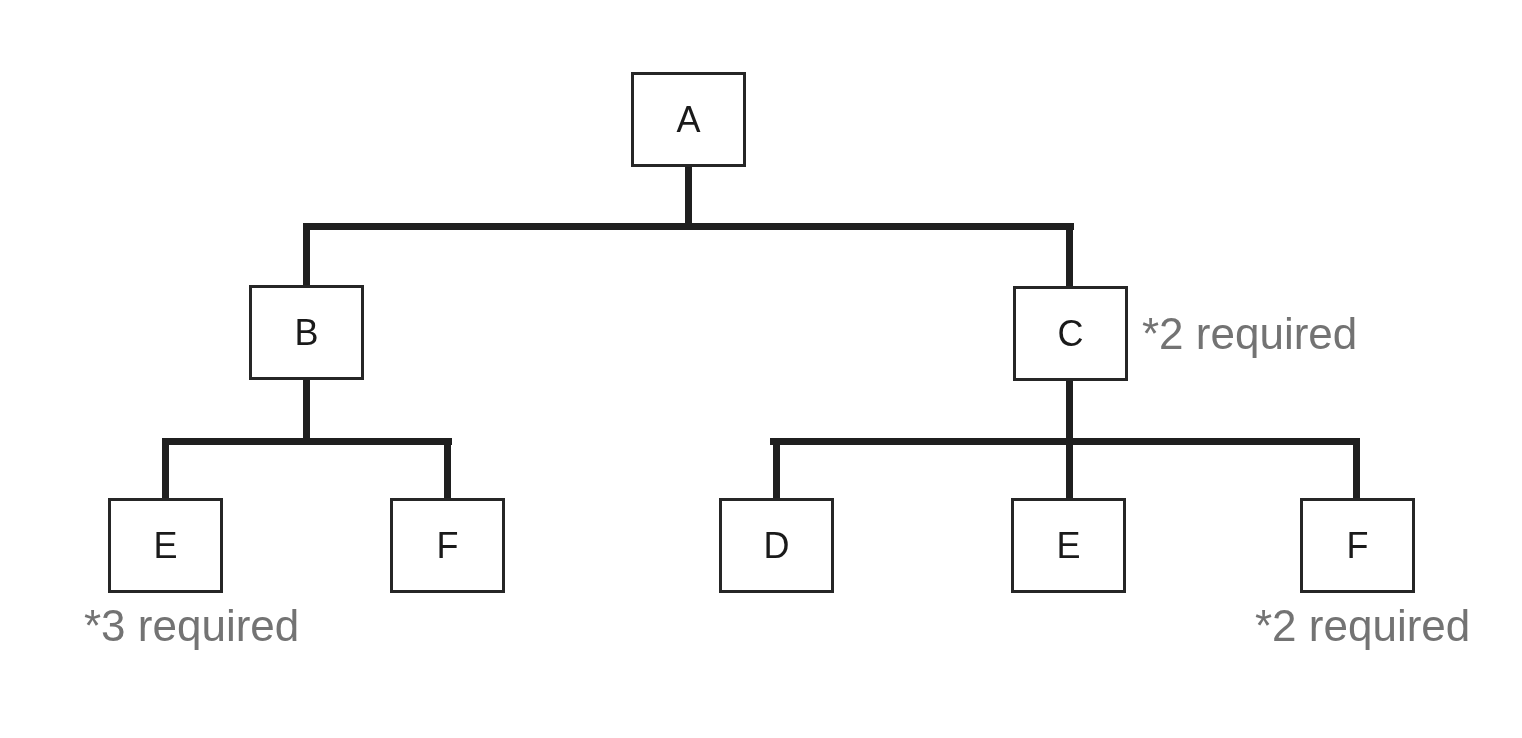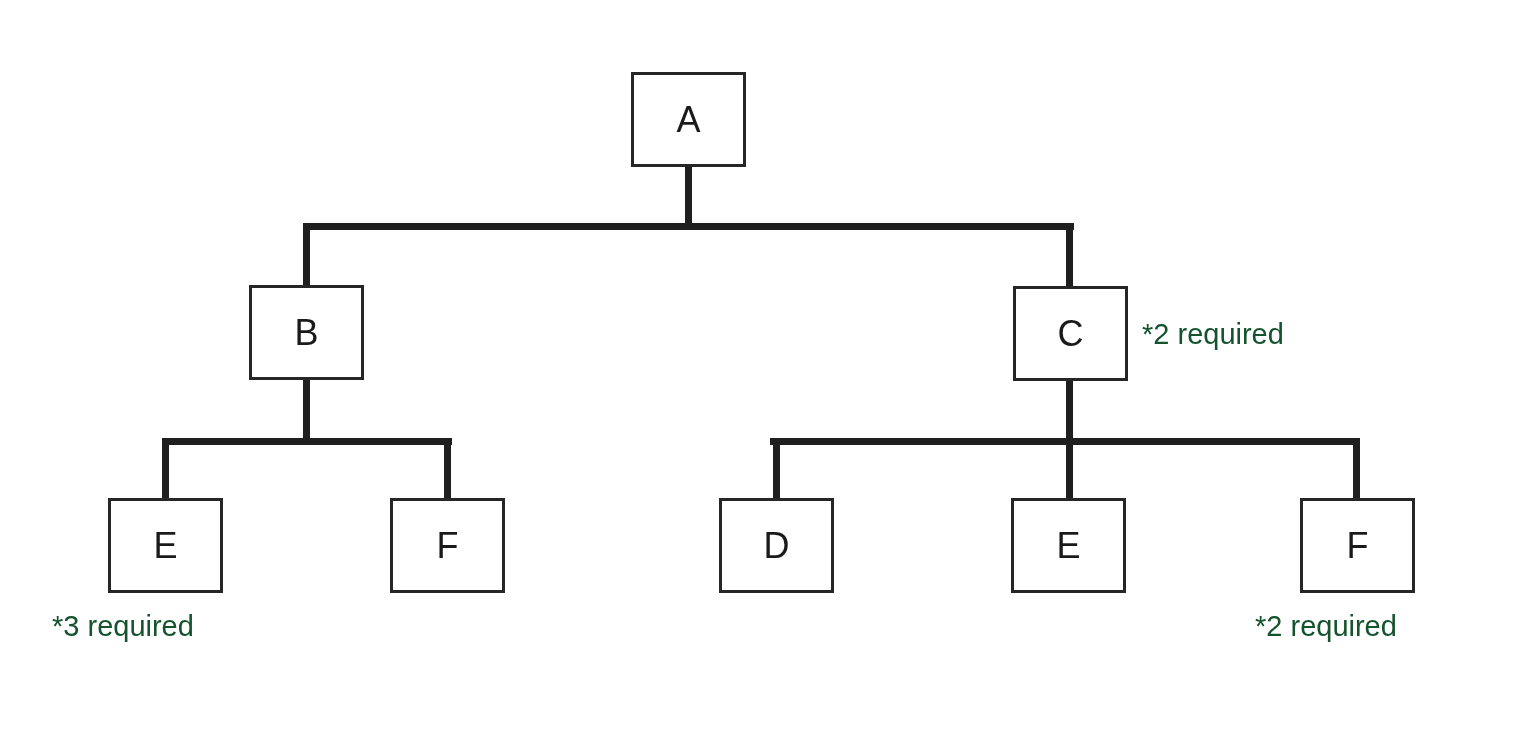--- a/index.html
+++ b/index.html
@@ -33,24 +33,24 @@
     line-height: 1;
     color: #1a1a1a;
   }
   .conn {
     position: absolute;
     background: #1f1f1f;
     z-index: 1;
   }
   .note {
     position: absolute;
-    font-size: 29px;
+    font-size: 44px;
     line-height: 40px;
     white-space: nowrap;
-    color: #14532d;
+    color: #737373;
     z-index: 2;
   }
   
   .node-a  { left: 631px;  top: 72px;  }
   .node-b  { left: 249px;  top: 285px; }
   .node-c  { left: 1013px; top: 286px; }
   .node-e1 { left: 108px;  top: 498px; }
   .node-f1 { left: 390px;  top: 498px; }
   .node-d  { left: 719px;  top: 498px; }
   .node-e2 { left: 1011px; top: 498px; }
@@ -63,21 +63,21 @@
   .conn-b-stem   { left: 303px;  top: 378px; width: 7px;   height: 67px;  }
   .conn-l2l-bar  { left: 162px;  top: 438px; width: 290px; height: 7px;   }
   .conn-e1-drop  { left: 162px;  top: 438px; width: 7px;   height: 62px;  }
   .conn-f1-drop  { left: 444px;  top: 438px; width: 7px;   height: 62px;  }
   .conn-c-stem   { left: 1066px; top: 379px; width: 7px;   height: 121px; }
   .conn-l2r-bar  { left: 770px;  top: 438px; width: 590px; height: 7px;   }
   .conn-d-drop   { left: 773px;  top: 438px; width: 7px;   height: 62px;  }
   .conn-f2-drop  { left: 1353px; top: 438px; width: 7px;   height: 62px;  }
   
   .note-c  { left: 1142px; top: 314px; }
-  .note-e1 { left: 52px;   top: 606px; }
+  .note-e1 { left: 84px;   top: 606px; }
   .note-f2 { left: 1255px; top: 606px; }
 </style>
 </head>
 <body>
 
 <div class="canvas">
 
   <div class="conn conn-a-stem"></div>
   <div class="conn conn-l1-bar"></div>
   <div class="conn conn-b-drop"></div>

